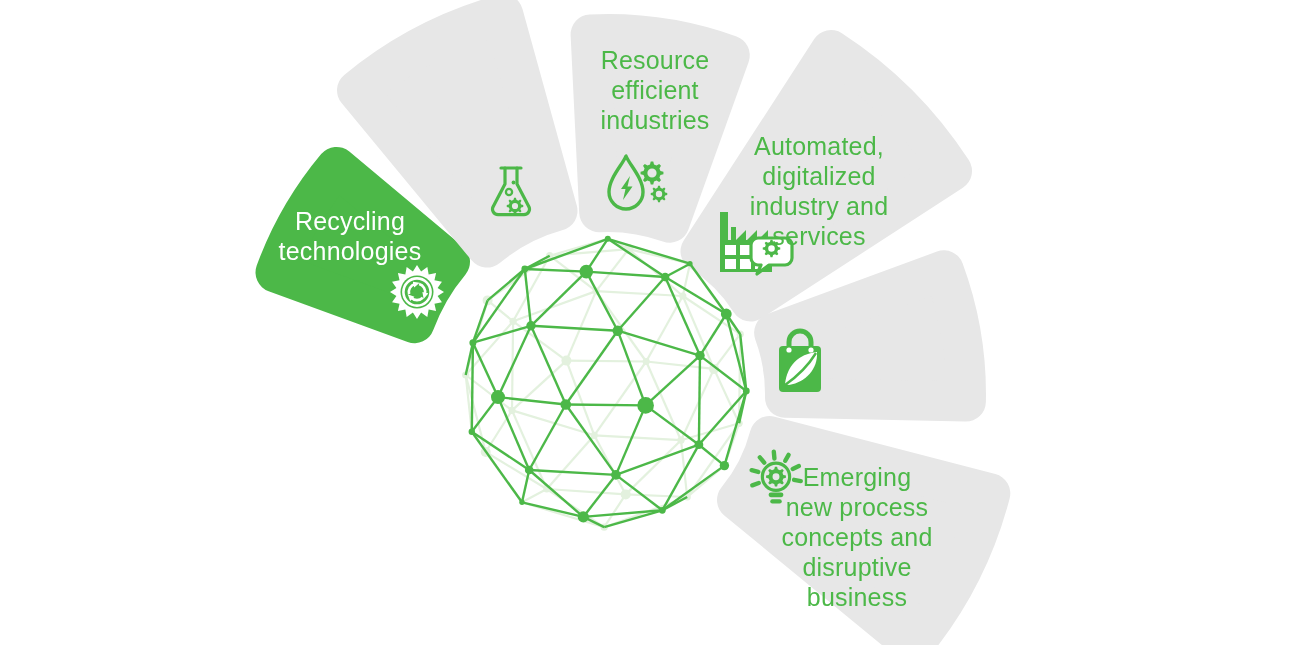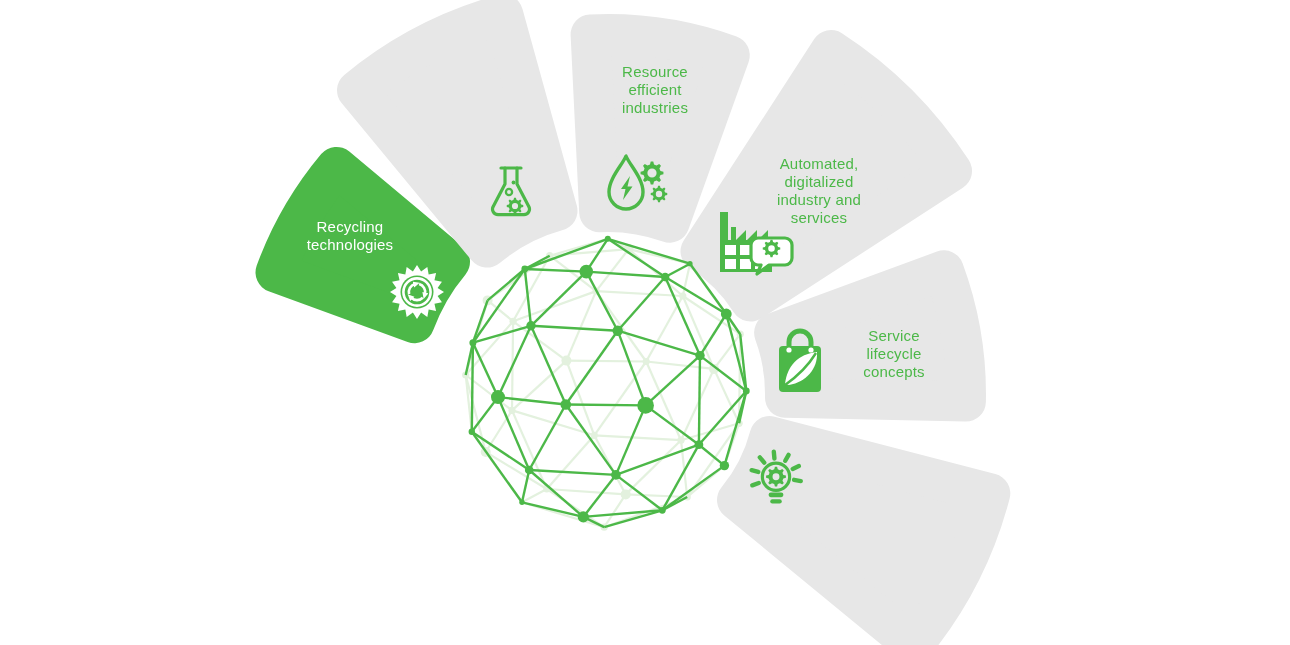--- a/index.html
+++ b/index.html
@@ -1,20 +1,20 @@
 <!DOCTYPE html>
 <html><head>
 <meta charset="utf-8">
 <style>
   html,body{margin:0;padding:0;background:#fff;}
   .canvas{position:relative;width:1290px;height:645px;background:#fff;overflow:hidden;
           font-family:"Liberation Sans", sans-serif;}
   #scene{position:absolute;left:0;top:0;}
   .seg-label{position:absolute;transform:translate(-50%,-50%);white-space:pre-line;
-             text-align:center;font-size:15px;line-height:1.2;color:#4cb848;
+             text-align:center;font-size:25px;line-height:1.2;color:#4cb848;
              letter-spacing:.2px;}
   .label-white{color:#ffffff;}
 </style>
 </head>
 <body>
 
 <div class="canvas">
   <svg id="scene" width="1290" height="645" viewBox="0 0 1290 645">
       <defs>
         <marker id="ah" markerUnits="userSpaceOnUse" markerWidth="9" markerHeight="9" refX="1.5" refY="3" orient="auto">
@@ -257,16 +257,18 @@
 
   <div class="seg-label label-white" style="left:350px;top:236px;">Recycling
 technologies</div>
   <div class="seg-label" style="left:655px;top:90px;">Resource
 efficient
 industries</div>
   <div class="seg-label" style="left:819px;top:191px;">Automated,
 digitalized
 industry and
 services</div>
-  <div class="seg-label" style="left:894px;top:354px;">Service
-lifecycle
-concepts</div>
+  <div class="seg-label" style="left:857px;top:537px;">Emerging
+new process
+concepts and
+disruptive
+business</div>
 </div>
 
 </body></html>

